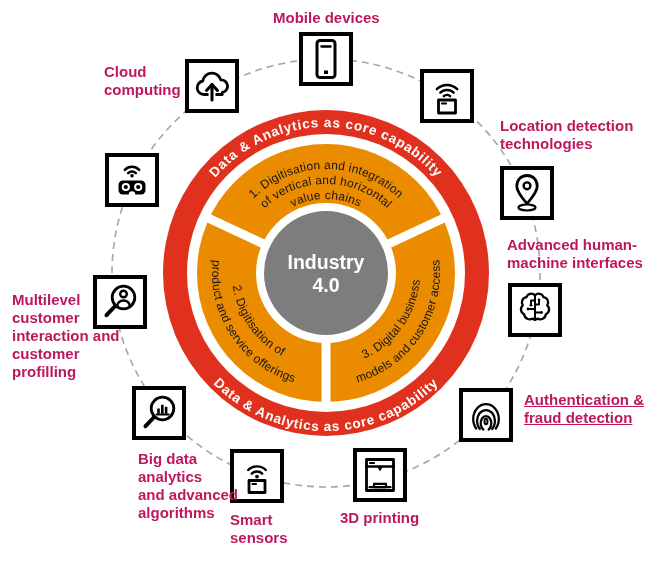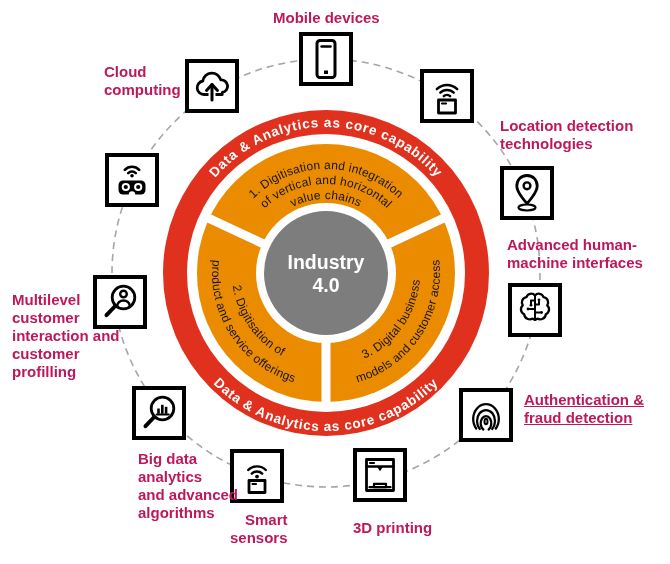--- a/index.html
+++ b/index.html
@@ -19,22 +19,22 @@
   
   .bx-mobile{left:299px;top:32px;}      .bx-iot{left:420px;top:69px;}
   .bx-location{left:500px;top:166px;}   .bx-hmi{left:508px;top:283px;}
   .bx-auth{left:459px;top:388px;}       .bx-print{left:353px;top:448px;}
   .bx-smart{left:230px;top:449px;}      .bx-bigdata{left:132px;top:386px;}
   .bx-multilevel{left:93px;top:275px;}  .bx-ar{left:105px;top:153px;}
   .bx-cloud{left:185px;top:59px;}
   
   .lbl-mobile{left:273px;top:9px;}      .lbl-iot{left:399px;top:42px;}
   .lbl-location{left:500px;top:117px;}  .lbl-hmi{left:507px;top:236px;}
-  .lbl-auth{left:524px;top:391px;text-decoration:underline;}      .lbl-print{left:353px;top:509px;margin-top:10px;}
-  .lbl-smart{left:230px;top:511px;text-align:right;}     .lbl-bigdata{left:103px;top:450px;margin-left:35px;}
+  .lbl-auth{left:524px;top:391px;text-decoration:underline;}      .lbl-print{left:340px;top:509px;}
+  .lbl-smart{left:230px;top:511px;}     .lbl-bigdata{left:103px;top:450px;margin-left:35px;}
   .lbl-multilevel{left:12px;top:291px;}  .lbl-ar{left:8px;top:150px;}
   .lbl-cloud{left:104px;top:63px;}
 </style>
 </head>
 <body>
 
 <div class="stage">
 
   <svg class="rings" width="670" height="564" viewBox="0 0 670 564" xmlns="http://www.w3.org/2000/svg">
     <defs>

